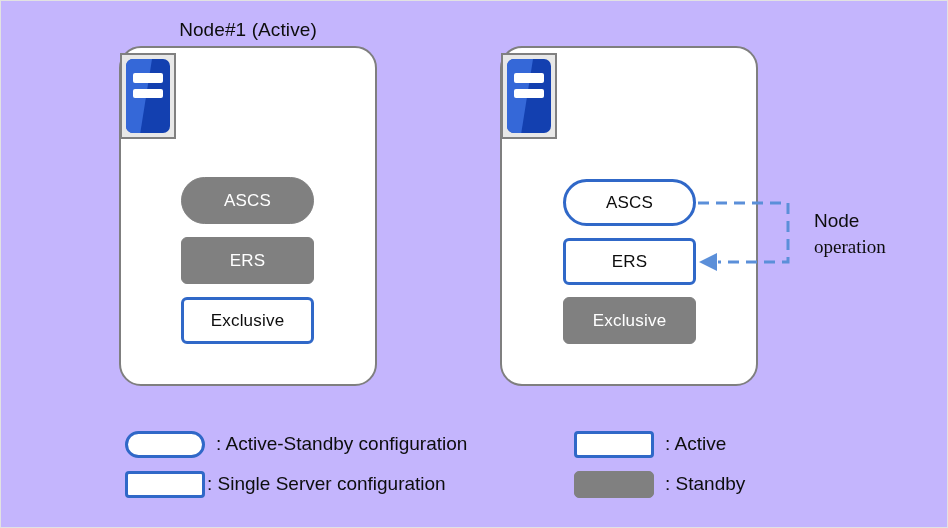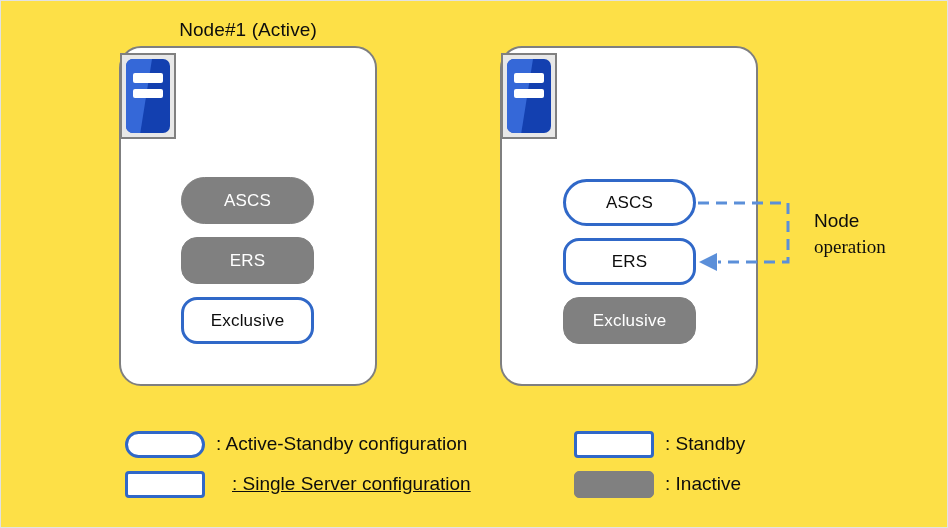--- a/index.html
+++ b/index.html
@@ -7,21 +7,21 @@
     padding: 0;
     background: #ffffff;
   }
   body {
     font-family: "Liberation Sans", sans-serif;
   }
   #canvas {
     position: relative;
     width: 948px;
     height: 528px;
-    background: #fde047;
+    background: #c4b5fd;
     border: 1px solid #e2e2e2;
     box-sizing: border-box;
     overflow: hidden;
   }
 
   
   .node-title {
     position: absolute;
     font-size: 19px;
     color: #0d0d0d;
@@ -82,21 +82,21 @@
   .svc {
     position: absolute;
     box-sizing: border-box;
     display: flex;
     align-items: center;
     justify-content: center;
     font-size: 17px;
     letter-spacing: 0.2px;
   }
   .svc.pill  { border-radius: 24px; }
-  .svc.rect  { border-radius: 16px; }
+  .svc.rect  { border-radius: 6px; }
   .svc.inactive {
     background: #808080;
     border: 1px solid #808080;
     color: #ffffff;
   }
   .svc.active {
     background: #ffffff;
     border: 3px solid #3068c8;
     color: #0d0d0d;
   }
@@ -192,21 +192,21 @@
     <path d="M 698 261 L 716 252 L 716 270 Z" fill="#5b8fd9"></path>
   </svg>
 
   <div class="anno-text" style="left:813px; top:207px;">Node</div>
   <div class="anno-text" style="left:813px; top:233px;font-family:Liberation Serif, serif;">operation</div>
 
   <div class="legend-swatch pill" style="left:124px; top:430px;"></div>
   <div class="legend-label" style="left:215px; top:432px;">: Active-Standby configuration</div>
 
   <div class="legend-swatch rect" style="left:124px; top:470px;"></div>
-  <div class="legend-label" style="left:231px; top:472px;text-decoration:underline;">: Single Server configuration</div>
+  <div class="legend-label" style="left:206px; top:472px;">: Single Server configuration</div>
 
   <div class="legend-swatch rect" style="left:573px; top:430px;"></div>
-  <div class="legend-label" style="left:664px; top:432px;">: Standby</div>
+  <div class="legend-label" style="left:664px; top:432px;">: Active</div>
 
   <div class="legend-swatch filled" style="left:573px; top:470px;"></div>
-  <div class="legend-label" style="left:664px; top:472px;">: Inactive</div>
+  <div class="legend-label" style="left:664px; top:472px;">: Standby</div>
 
 </div>
 
 </body></html>

